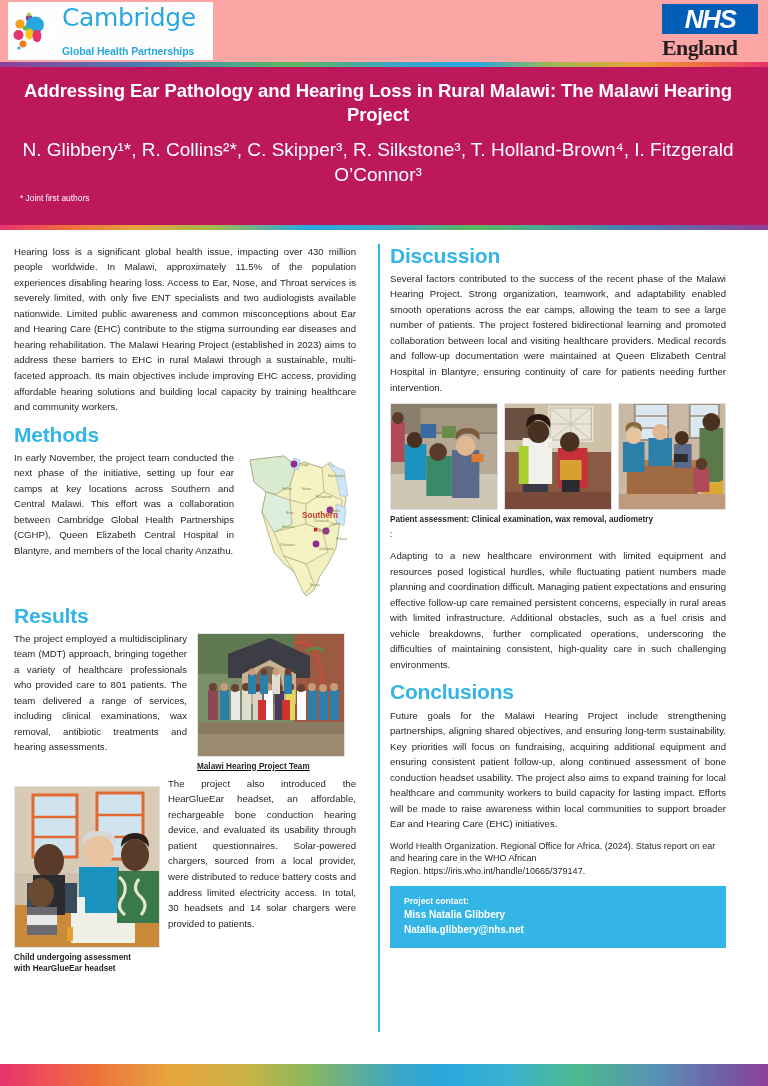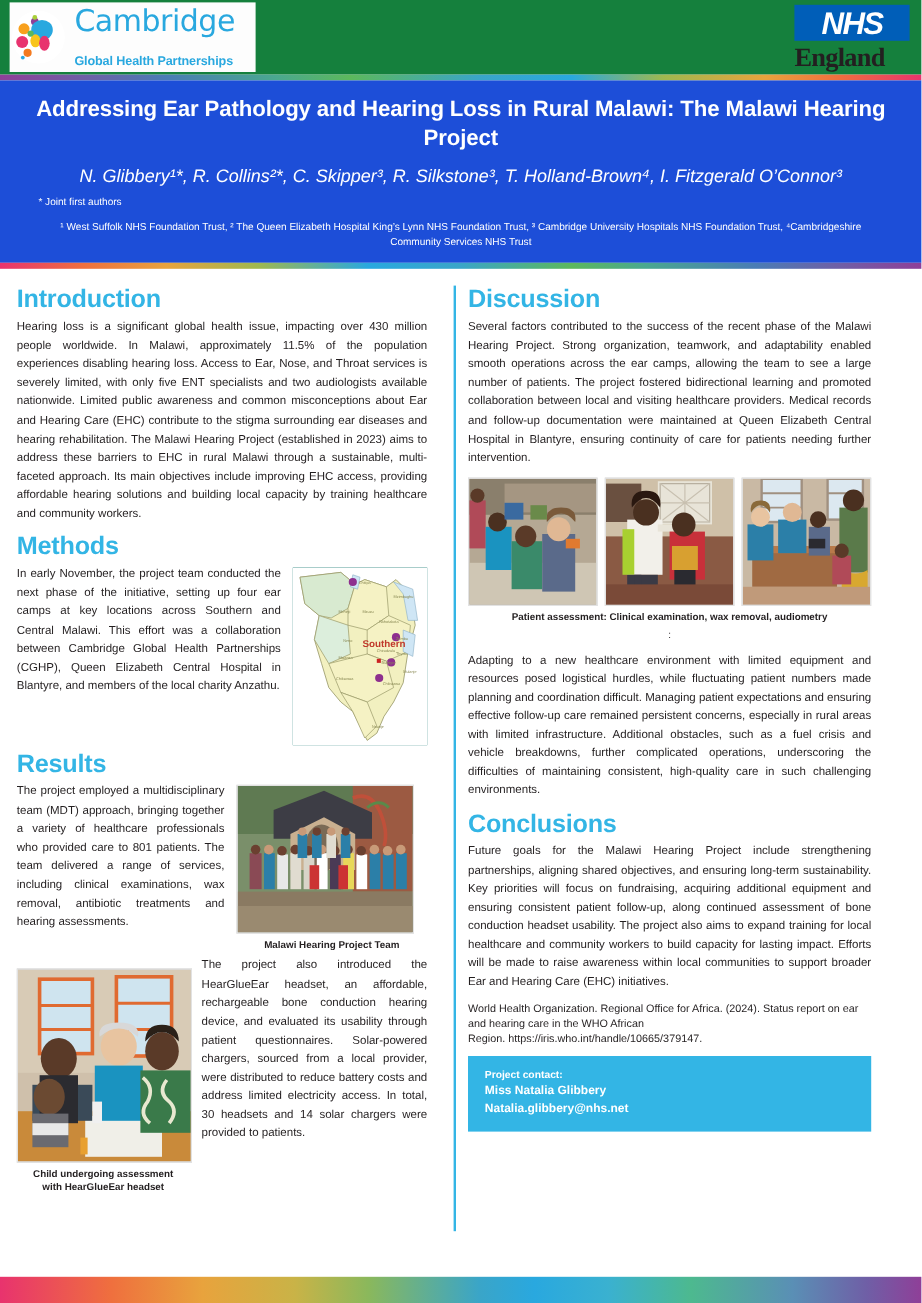--- a/index.html
+++ b/index.html
@@ -5,21 +5,21 @@
   html,body{margin:0;padding:0;}
   body{
     width:768px;height:1086px;
     background:#ffffff;
     font-family:"Liberation Sans", sans-serif;
     overflow:hidden;
     position:relative;
   }
   
   .header{
-    position:relative;height:62px;background:#15803d;
+    position:relative;height:62px;background:#fca5a5;
   }
   .cghp-logo{
     position:absolute;left:8px;top:2px;width:205px;height:58px;
     display:flex;align-items:center;gap:6px;
     background:#fdfdfd;
   }
   .cghp-mark{position:relative;width:48px;height:48px;flex:0 0 48px;}
   .cghp-wordmark{display:flex;flex-direction:column;justify-content:center;line-height:1;}
   .cghp-name{
     font-size:25px;color:#29a8df;letter-spacing:-0.4px;font-weight:400;
@@ -53,28 +53,28 @@
   .grad-bottom-thin{
     height:5px;
     background:linear-gradient(to right,#e8336e 0%,#ef6f3e 9%,#e8a33d 18%,#9fb84f 28%,#29a8df 40%,#3aa5c8 50%,#5cb85c 62%,#4aa88f 70%,#4a7cb5 82%,#6f5fa6 91%,#8f3f98 100%);
   }
   .grad-footer{
     position:absolute;left:0;bottom:0;width:100%;height:22px;
     background:linear-gradient(to right,#e8336e 0%,#ef6f3e 12%,#e8a33d 22%,#c9b347 32%,#8ab85c 40%,#3aa5c8 52%,#29a8df 58%,#3ab1d0 66%,#4db98f 75%,#5a8fb5 86%,#6f5fa6 94%,#8f3f98 100%);
   }
   
   .title-banner{
-    background:#1d4ed8;color:#ffffff;padding:12px 26px 12px 26px;text-align:center;
+    background:#be185d;color:#ffffff;padding:12px 26px 12px 14px;text-align:center;
   }
   .poster-title{
     font-size:18.5px;font-weight:700;line-height:1.28;margin:0 0 12px 0;
     letter-spacing:-0.1px;
   }
   .authors{
-    font-size:15px;font-weight:400;margin:0 0 5px 0;line-height:1.3;font-style:italic;
+    font-size:19px;font-weight:400;margin:0 0 5px 0;line-height:1.3;
   }
   .joint{font-size:8.4px;text-align:left;margin:0 0 10px 6px;}
   .affil{font-size:8.4px;line-height:1.45;margin:0;padding:0 10px;}
   
   .columns{
     display:flex;padding:14px 14px 0 14px;position:relative;
     height:806px;box-sizing:border-box;
   }
   .col{width:356px;box-sizing:border-box;}
   .col-left{padding-right:14px;}
@@ -87,21 +87,21 @@
     letter-spacing:-0.2px;
   }
   h2.section.small{font-size:14.5px;margin-bottom:2px;}
   p.body{
     font-size:9.6px;line-height:1.62;color:#231f20;text-align:justify;margin:0 0 8px 0;
   }
   p.ref{
     font-size:9px;line-height:1.4;color:#231f20;text-align:left;margin:0 0 8px 0;
   }
   .caption{
-    font-size:8.2px;font-weight:700;color:#231f20;text-align:center;
+    font-size:8.2px;font-weight:700;color:#231f20;
     margin-top:4px;line-height:1.35;
   }
   
   .float-right{float:right;margin:2px 0 4px 10px;}
   .float-left{float:left;margin:2px 10px 4px 0;}
   .clear{clear:both;}
   .photo{
     background:#d8d8d8;border:1px solid #e2e2e2;position:relative;overflow:hidden;
   }
   
@@ -148,31 +148,29 @@
   </div>
 
 </div>
 
 <div class="grad-bar grad-top"></div>
 
 <div class="title-banner">
   <h1 class="poster-title">Addressing Ear Pathology and Hearing Loss in Rural Malawi: The Malawi Hearing Project</h1>
   <p class="authors">N. Glibbery¹*, R. Collins²*, C. Skipper³, R. Silkstone³, T. Holland-Brown⁴, I. Fitzgerald O’Connor³</p>
   <p class="joint">* Joint first authors</p>
-  <p class="affil">¹ West Suffolk NHS Foundation Trust, ² The Queen Elizabeth Hospital King’s Lynn NHS Foundation Trust, ³ Cambridge University Hospitals NHS Foundation Trust, ⁴Cambridgeshire Community Services NHS Trust</p>
 </div>
 
 <div class="grad-bar grad-bottom-thin"></div>
 
 <div class="columns">
   <div class="divider"></div>
 
   <div class="col col-left">
 
-    <h2 class="section">Introduction</h2>
     <p class="body">Hearing loss is a significant global health issue, impacting over 430 million people worldwide. In Malawi, approximately 11.5% of the population experiences disabling hearing loss. Access to Ear, Nose, and Throat services is severely limited, with only five ENT specialists and two audiologists available nationwide. Limited public awareness and common misconceptions about Ear and Hearing Care (EHC) contribute to the stigma surrounding ear diseases and hearing rehabilitation. The Malawi Hearing Project (established in 2023) aims to address these barriers to EHC in rural Malawi through a sustainable, multi-faceted approach. Its main objectives include improving EHC access, providing affordable hearing solutions and building local capacity by training healthcare and community workers.</p>
 
     <h2 class="section">Methods</h2>
     <div class="float-right photo" style="width:112px;height:148px;background:#0f766e;border:none;">
       <svg width="112" height="148" viewBox="0 0 112 148" aria-hidden="true">
         <rect width="112" height="148" fill="#ffffff"></rect>
         <path d="M6 8 L40 4 L52 14 L60 10 L78 16 L86 10 L98 22 L102 48 L96 70 L92 96 L84 112 L76 124 L70 138 L62 144 L56 132 L50 120 L40 112 L30 100 L24 80 L18 60 L22 40 L10 30 Z" fill="#f2f0c0" stroke="#9a9a6a" stroke-width="0.7"></path>
         <path d="M6 8 L40 4 L52 14 L46 34 L32 42 L22 40 L10 30 Z" fill="#d8ead0" stroke="#9a9a6a" stroke-width="0.6"></path>
         <path d="M46 34 L52 14 L60 10 L78 16 L80 40 L62 52 L46 48 Z" fill="#f5f2c4" stroke="#9a9a6a" stroke-width="0.6"></path>
         <path d="M22 40 L46 48 L48 72 L30 80 L18 60 Z" fill="#dceedc" stroke="#9a9a6a" stroke-width="0.6"></path>
@@ -204,21 +202,21 @@
           <text x="75" y="98">Chikwawa</text>
           <text x="36" y="94">Chikwawa</text>
           <text x="66" y="134">Nsanje</text>
         </g>
       </svg>
     </div>
     <p class="body">In early November, the project team conducted the next phase of the initiative, setting up four ear camps at key locations across Southern and Central Malawi. This effort was a collaboration between Cambridge Global Health Partnerships (CGHP), Queen Elizabeth Central Hospital in Blantyre, and members of the local charity Anzathu.</p>
     <div class="clear"></div>
 
     <h2 class="section">Results</h2>
-    <div class="float-right" style="width:159px;">
+    <div class="float-right" style="width:159px;text-decoration:underline;">
       <div class="photo" style="width:146px;height:122px;">
         <svg width="146" height="122" viewBox="0 0 146 122" aria-hidden="true" preserveAspectRatio="none">
           <rect width="146" height="122" fill="#7a8f6a"></rect>
           <rect y="0" width="146" height="40" fill="#5f7a52"></rect>
           <rect x="96" y="0" width="50" height="88" fill="#9c5a42"></rect>
           <path d="M96 10 q14 -6 22 10 q8 18 4 30" stroke="#c0503a" stroke-width="3" fill="none"></path>
           <path d="M108 18 q10 -8 18 0" stroke="#5a8a4a" stroke-width="2.5" fill="none"></path>
           <path d="M30 20 L72 4 L112 22 L112 44 L30 44 Z" fill="#3d3d45"></path>
           <path d="M44 40 L72 26 L98 40 L98 70 L44 70 Z" fill="#c9b090"></path>
           <ellipse cx="70" cy="52" rx="14" ry="20" fill="#7a6a55"></ellipse>

